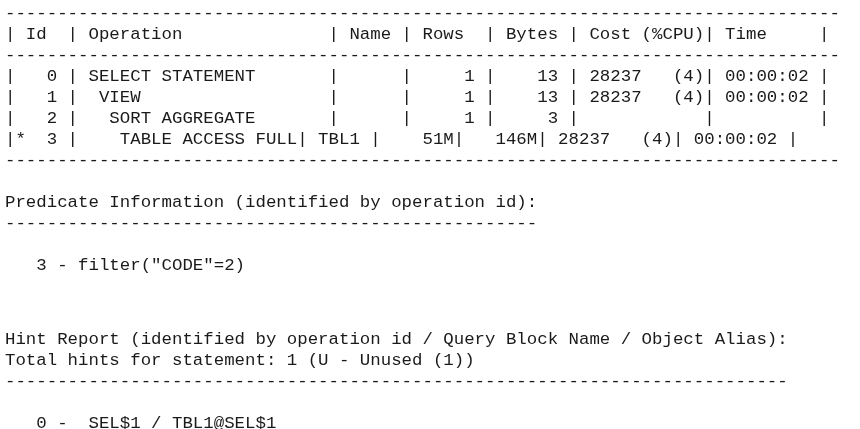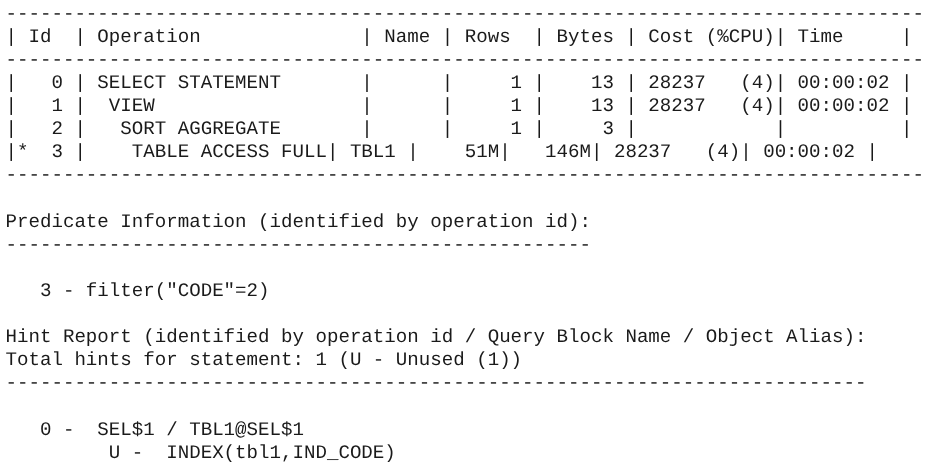--- a/index.html
+++ b/index.html
@@ -28,18 +28,19 @@
     .line {
       display: block;
       height: 21px;
     }
     .dash {
       color: #1a1a1a;
     }
     .hint .narrow {
       display: inline-block;
       transform-origin: left center;
+      margin-top: 32px;
     }
   </style>
 </head>
 <body>
 
 <pre class="plan"><span class="line dash">--------------------------------------------------------------------------------</span><span class="line">| Id  | Operation              | Name | Rows  | Bytes | Cost (%CPU)| Time     |</span><span class="line dash">--------------------------------------------------------------------------------</span><span class="line">|   0 | SELECT STATEMENT       |      |     1 |    13 | 28237   (4)| 00:00:02 |</span><span class="line">|   1 |  VIEW                  |      |     1 |    13 | 28237   (4)| 00:00:02 |</span><span class="line">|   2 |   SORT AGGREGATE       |      |     1 |     3 |            |          |</span><span class="line">|*  3 |    TABLE ACCESS FULL| TBL1 |    51M|   146M| 28237   (4)| 00:00:02 |</span><span class="line dash">--------------------------------------------------------------------------------</span><span class="line"></span><span class="line">Predicate Information (identified by operation id):</span><span class="line dash">---------------------------------------------------</span><span class="line"></span><span class="line">   3 - filter("CODE"=2)</span><span class="line"></span><span class="line hint"><span class="narrow">Hint Report (identified by operation id / Query Block Name / Object Alias):</span></span><span class="line hint"><span class="narrow">Total hints for statement: 1 (U - Unused (1))</span></span><span class="line dash hint"><span class="narrow">---------------------------------------------------------------------------</span></span><span class="line"></span><span class="line hint"><span class="narrow">   0 -  SEL$1 / TBL1@SEL$1</span></span><span class="line hint"><span class="narrow">         U -  INDEX(tbl1,IND_CODE)</span></span></pre>
 
 </body></html>

